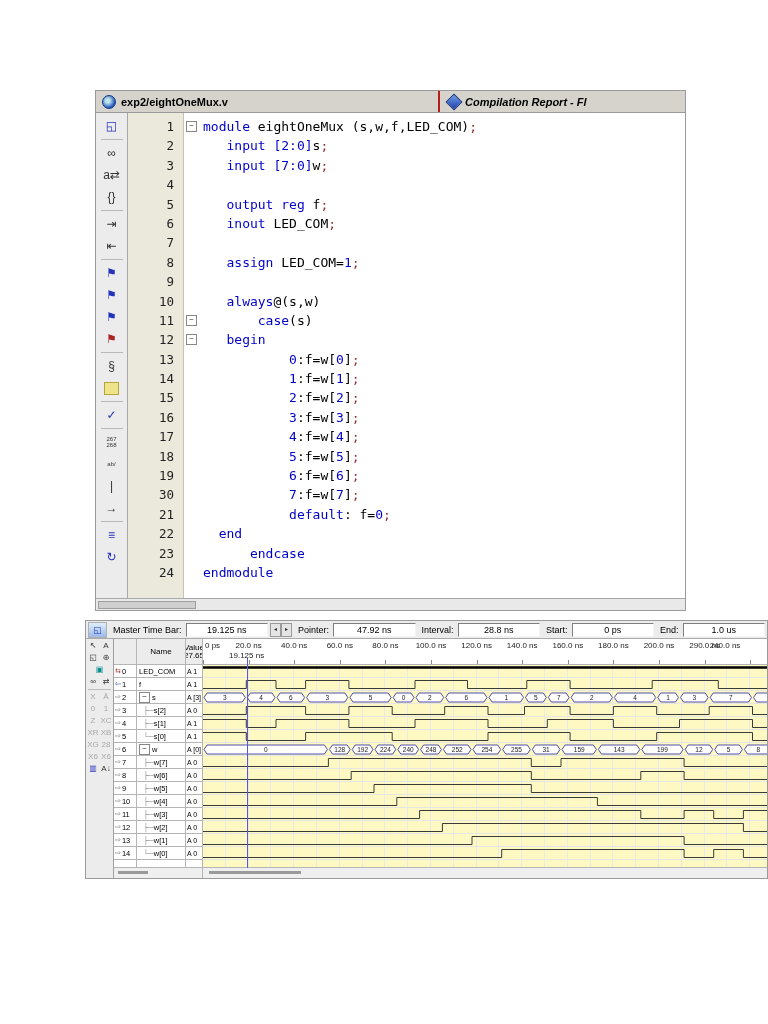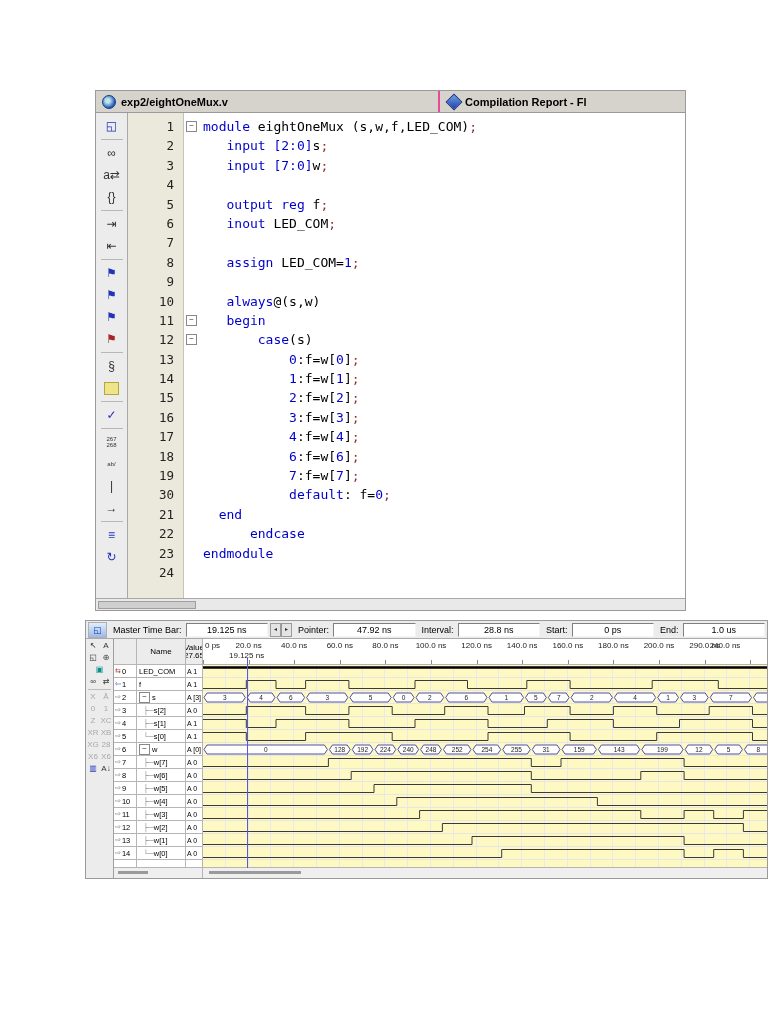--- a/index.html
+++ b/index.html
@@ -4,22 +4,22 @@
 <style>
   html,body{margin:0;padding:0;background:#ffffff;}
   body{width:768px;height:1024px;position:relative;overflow:hidden;
        font-family:"Liberation Sans",sans-serif;-webkit-font-smoothing:antialiased;}
   .win{position:absolute;border:1px solid #9a9a9a;background:#ececec;box-sizing:border-box;}
 
   
   #editor-win{left:95px;top:90px;width:591px;height:521px;display:flex;flex-direction:column;}
   .titlebar{height:21px;display:flex;background:#d6d3cc;border-bottom:1px solid #9a9a9a;flex:0 0 auto;}
   .title-seg{display:flex;align-items:center;gap:5px;padding:0 6px;font-size:11px;font-weight:bold;color:#000;overflow:hidden;white-space:nowrap;}
-  .title-seg.left{width:330px;border-right:2px solid #ec4899;align-items:center;}
-  .title-seg.right{flex:1;}
+  .title-seg.left{width:330px;border-right:2px solid #b91c1c;align-items:center;}
+  .title-seg.right{flex:1;font-style:italic;}
   .doc-icon{width:12px;height:12px;border-radius:50%;background:radial-gradient(circle at 40% 40%,#bfe6ea 20%,#2255bb 70%);border:1px solid #123a88;flex:0 0 auto;}
   .rpt-icon{width:10px;height:10px;transform:rotate(45deg);background:linear-gradient(135deg,#6fa0e8,#1d3fae);border:1px solid #12307f;flex:0 0 auto;margin-left:2px;}
   .ed-body{flex:1;display:flex;min-height:0;background:#fff;}
   .ed-toolbar{width:31px;background:#ececec;border-right:1px solid #a8a8a8;display:flex;flex-direction:column;align-items:center;padding-top:2px;overflow:hidden;}
   .ed-tool{width:24px;height:22px;display:flex;align-items:center;justify-content:center;font-size:12px;color:#333;cursor:default;}
   .ed-tool.small{font-size:6px;line-height:6px;white-space:pre;text-align:center;}
   .ed-sep{width:22px;height:1px;background:#b8b8b8;margin:2px 0;}
   .ic-blue{color:#2233bb;} .ic-red{color:#aa2222;} .ic-yellow{background:#f0e48a;border:1px solid #b5a83a;width:13px;height:11px;display:inline-block;}
   .gutter{width:56px;background:#ebe8dc;border-right:1px solid #c6c2b4;padding-top:4px;box-sizing:border-box;}
   .gutter .ln{height:19.4px;line-height:19.4px;text-align:right;padding-right:9px;font-family:"DejaVu Sans Mono",monospace;font-size:12.5px;color:#222;}
@@ -197,27 +197,28 @@
         <div class="cl"><span class="tk-k">module</span><span class="tk-p"> eightOneMux (s,w,f,LED_COM)</span><span class="tk-s">;</span></div>
         <div class="cl">   <span class="tk-k">input</span><span class="tk-p"> </span><span class="tk-n">[2:0]</span><span class="tk-p">s</span><span class="tk-s">;</span></div>
         <div class="cl">   <span class="tk-k">input</span><span class="tk-p"> </span><span class="tk-n">[7:0]</span><span class="tk-p">w</span><span class="tk-s">;</span></div>
         <div class="cl"></div>
         <div class="cl">   <span class="tk-k">output</span><span class="tk-p"> </span><span class="tk-k">reg</span><span class="tk-p"> f</span><span class="tk-s">;</span></div>
         <div class="cl">   <span class="tk-k">inout</span><span class="tk-p"> LED_COM</span><span class="tk-s">;</span></div>
         <div class="cl"></div>
         <div class="cl">   <span class="tk-k">assign</span><span class="tk-p"> LED_COM=</span><span class="tk-n">1</span><span class="tk-s">;</span></div>
         <div class="cl"></div>
         <div class="cl">   <span class="tk-k">always</span><span class="tk-p">@(s,w)</span></div>
+        <div class="cl">       <span class="tk-k">case</span><span class="tk-p">(s)</span></div>
         <div class="cl">   <span class="tk-k">begin</span></div>
-        <div class="cl">       <span class="tk-k">case</span><span class="tk-p">(s)</span></div>
         <div class="cl">           <span class="tk-n">0</span><span class="tk-p">:f=w[</span><span class="tk-n">0</span><span class="tk-p">]</span><span class="tk-s">;</span></div>
         <div class="cl">           <span class="tk-n">1</span><span class="tk-p">:f=w[</span><span class="tk-n">1</span><span class="tk-p">]</span><span class="tk-s">;</span></div>
         <div class="cl">           <span class="tk-n">2</span><span class="tk-p">:f=w[</span><span class="tk-n">2</span><span class="tk-p">]</span><span class="tk-s">;</span></div>
         <div class="cl">           <span class="tk-n">3</span><span class="tk-p">:f=w[</span><span class="tk-n">3</span><span class="tk-p">]</span><span class="tk-s">;</span></div>
         <div class="cl">           <span class="tk-n">4</span><span class="tk-p">:f=w[</span><span class="tk-n">4</span><span class="tk-p">]</span><span class="tk-s">;</span></div>
+        <div class="cl">           <span class="tk-n">5</span><span class="tk-p">:f=w[</span><span class="tk-n">5</span><span class="tk-p">]</span><span class="tk-s">;</span></div>
         <div class="cl">           <span class="tk-n">6</span><span class="tk-p">:f=w[</span><span class="tk-n">6</span><span class="tk-p">]</span><span class="tk-s">;</span></div>
         <div class="cl">           <span class="tk-n">7</span><span class="tk-p">:f=w[</span><span class="tk-n">7</span><span class="tk-p">]</span><span class="tk-s">;</span></div>
         <div class="cl">           <span class="tk-k">default</span><span class="tk-p">: f=</span><span class="tk-n">0</span><span class="tk-s">;</span></div>
         <div class="cl">  <span class="tk-k">end</span></div>
         <div class="cl">      <span class="tk-k">endcase</span></div>
         <div class="cl"><span class="tk-k">endmodule</span></div>
       </div>
   </div>
   <div class="ed-scroll">
     <div class="ed-thumb"></div>

